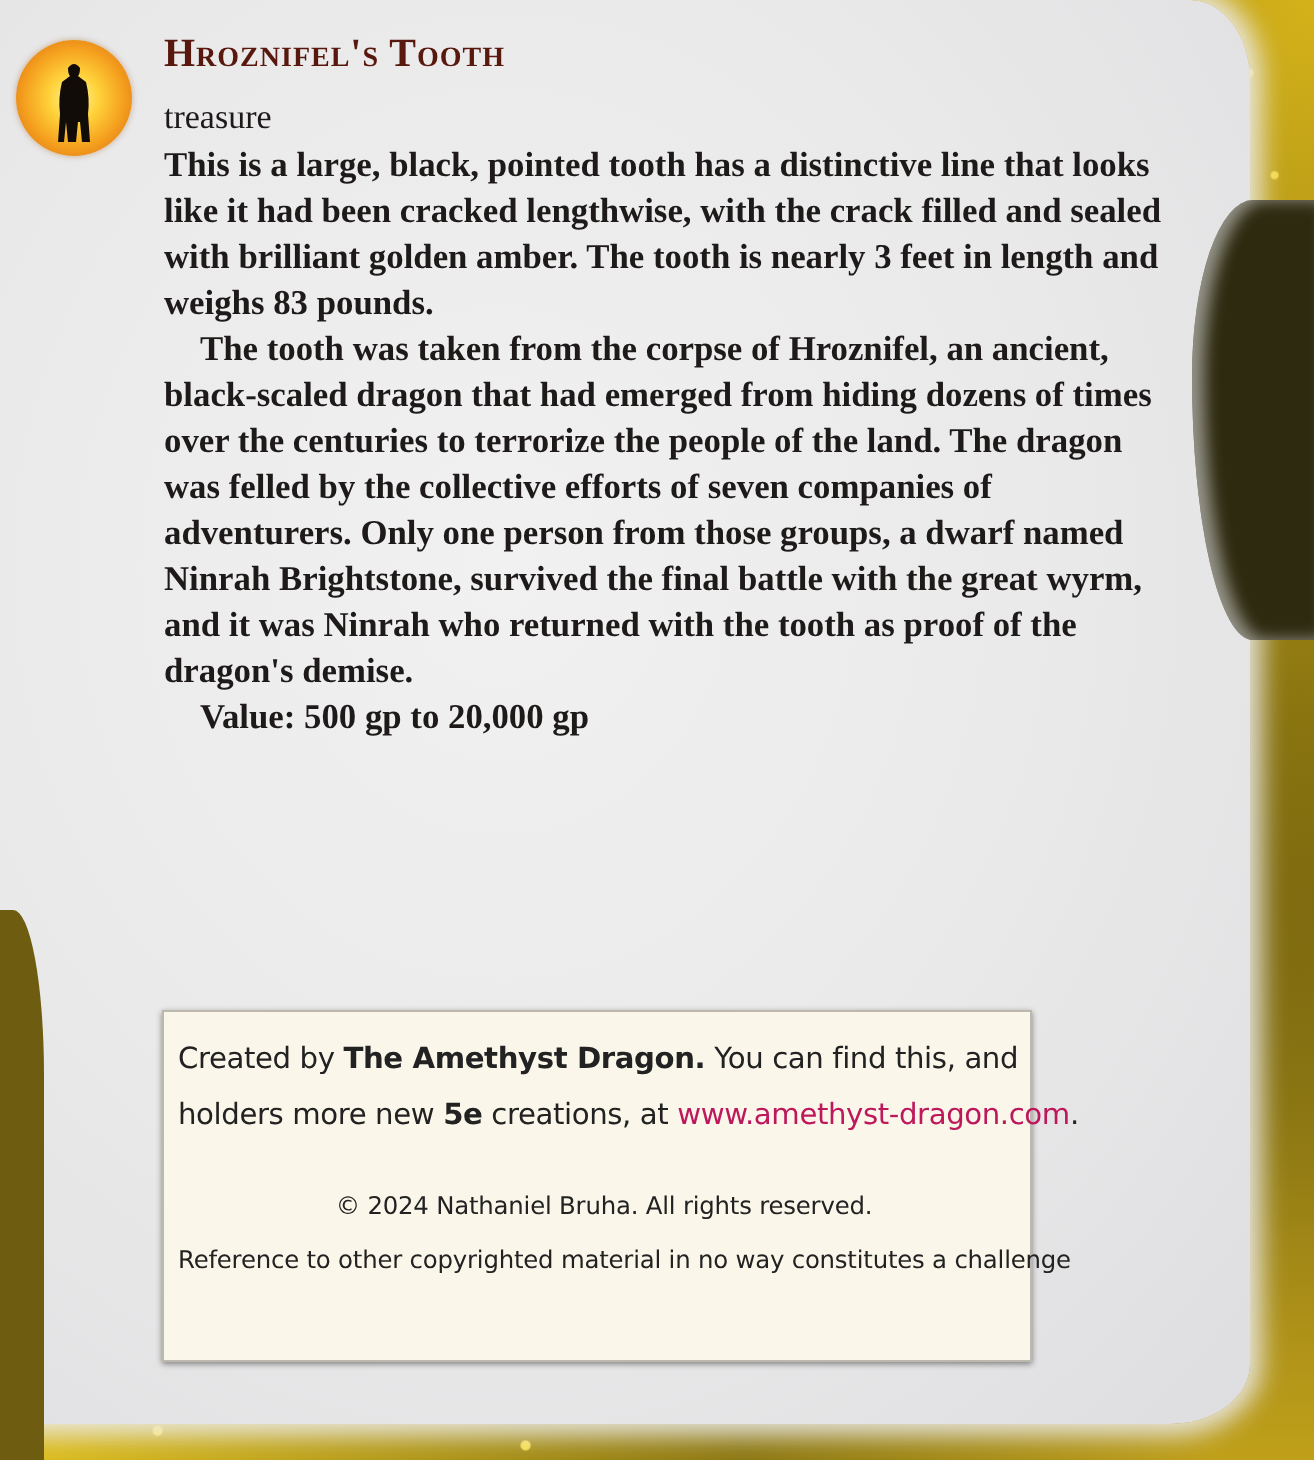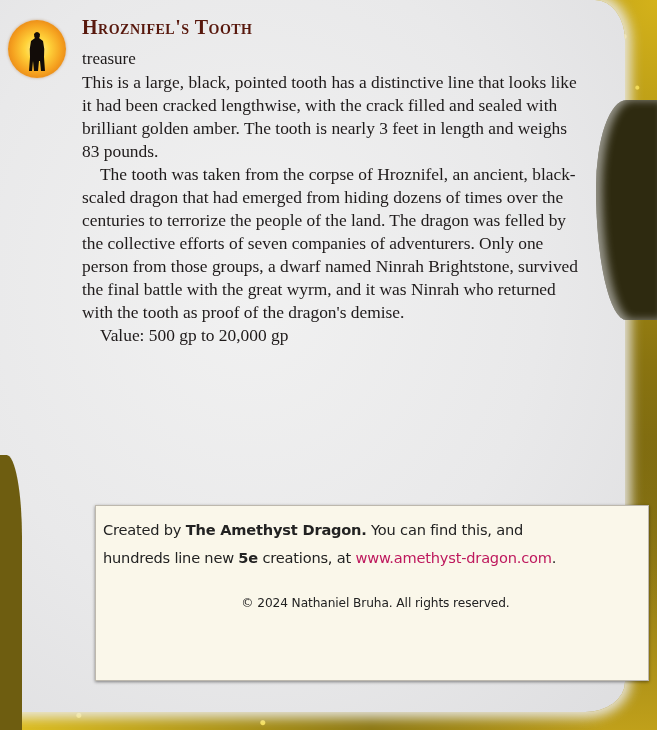--- a/index.html
+++ b/index.html
@@ -57,32 +57,31 @@
     font-family: "Liberation Serif", serif;
   }
   .subtitle {
     position: absolute; left: 82px; top: 49px;
     font-size: 17px; color: #1e1a1a;
   }
   .body {
     position: absolute; left: 82px; top: 71px; width: 500px;
     font-size: 17.4px; line-height: 23px; color: #1e1a1a;
   }
-  .body p { margin: 0; text-indent: 0; }
+  .body p { margin: 0; text-indent: 0; font-weight: bold; }
   .body p.indent { text-indent: 18px; }
   .credit-box {
-    position: absolute; left: 81px; top: 505px; width: 554px; height: 176px;
+    position: absolute; left: 81px; top: 505px; width: 435px; height: 176px;
     background: #faf7ea;
     border: 1px solid #bdb8ad;
     box-shadow: 0 1px 3px rgba(0,0,0,0.45);
     box-sizing: border-box;
     padding: 10px 0 0 7px;
     font-family: "DejaVu Sans", sans-serif;
     color: #222;
-    margin-left: 14px;
   }
   .credit-line {
     font-size: 14.6px; line-height: 28px; white-space: nowrap;
     letter-spacing: -0.2px;
   }
   .credit-line b { font-weight: bold; }
   .credit-link { color: #be185d; text-decoration: none; }
   .legal { margin-top: 18px; font-size: 12.2px; line-height: 27px; white-space: nowrap; letter-spacing: -0.1px; text-align: center; }
 </style>
 </head>
@@ -103,17 +102,18 @@
   <div class="subtitle">treasure</div>
   <div class="body">
     <p>This is a large, black, pointed tooth has a distinctive line that looks like it had been cracked lengthwise, with the crack filled and sealed with brilliant golden amber. The tooth is nearly 3 feet in length and weighs 83 pounds.</p>
     <p class="indent">The tooth was taken from the corpse of Hroznifel, an ancient, black-scaled dragon that had emerged from hiding dozens of times over the centuries to terrorize the people of the land. The dragon was felled by the collective efforts of seven companies of adventurers. Only one person from those groups, a dwarf named Ninrah Brightstone, survived the final battle with the great wyrm, and it was Ninrah who returned with the tooth as proof of the dragon's demise.</p>
     <p class="indent">Value: 500 gp to 20,000 gp</p>
   </div>
 </div>
 
 <div class="credit-box">
   <div class="credit-line"><span>Created by </span><b>The Amethyst Dragon.</b><span> You can find this, and</span></div>
-  <div class="credit-line"><span>hundreds line new </span><b>5e</b><span> creations, at </span><a class="credit-link">www.amethyst-dragon.com</a><span>.</span></div>
+  <div class="credit-line"><span>holders more new </span><b>5e</b><span> creations, at </span><a class="credit-link">www.amethyst-dragon.com</a><span>.</span></div>
   <div class="legal">
     <div>© 2024 Nathaniel Bruha. All rights reserved.</div>
+    <div>Reference to other copyrighted material in no way constitutes a challenge</div>
   </div>
 </div>
 
 </body></html>

